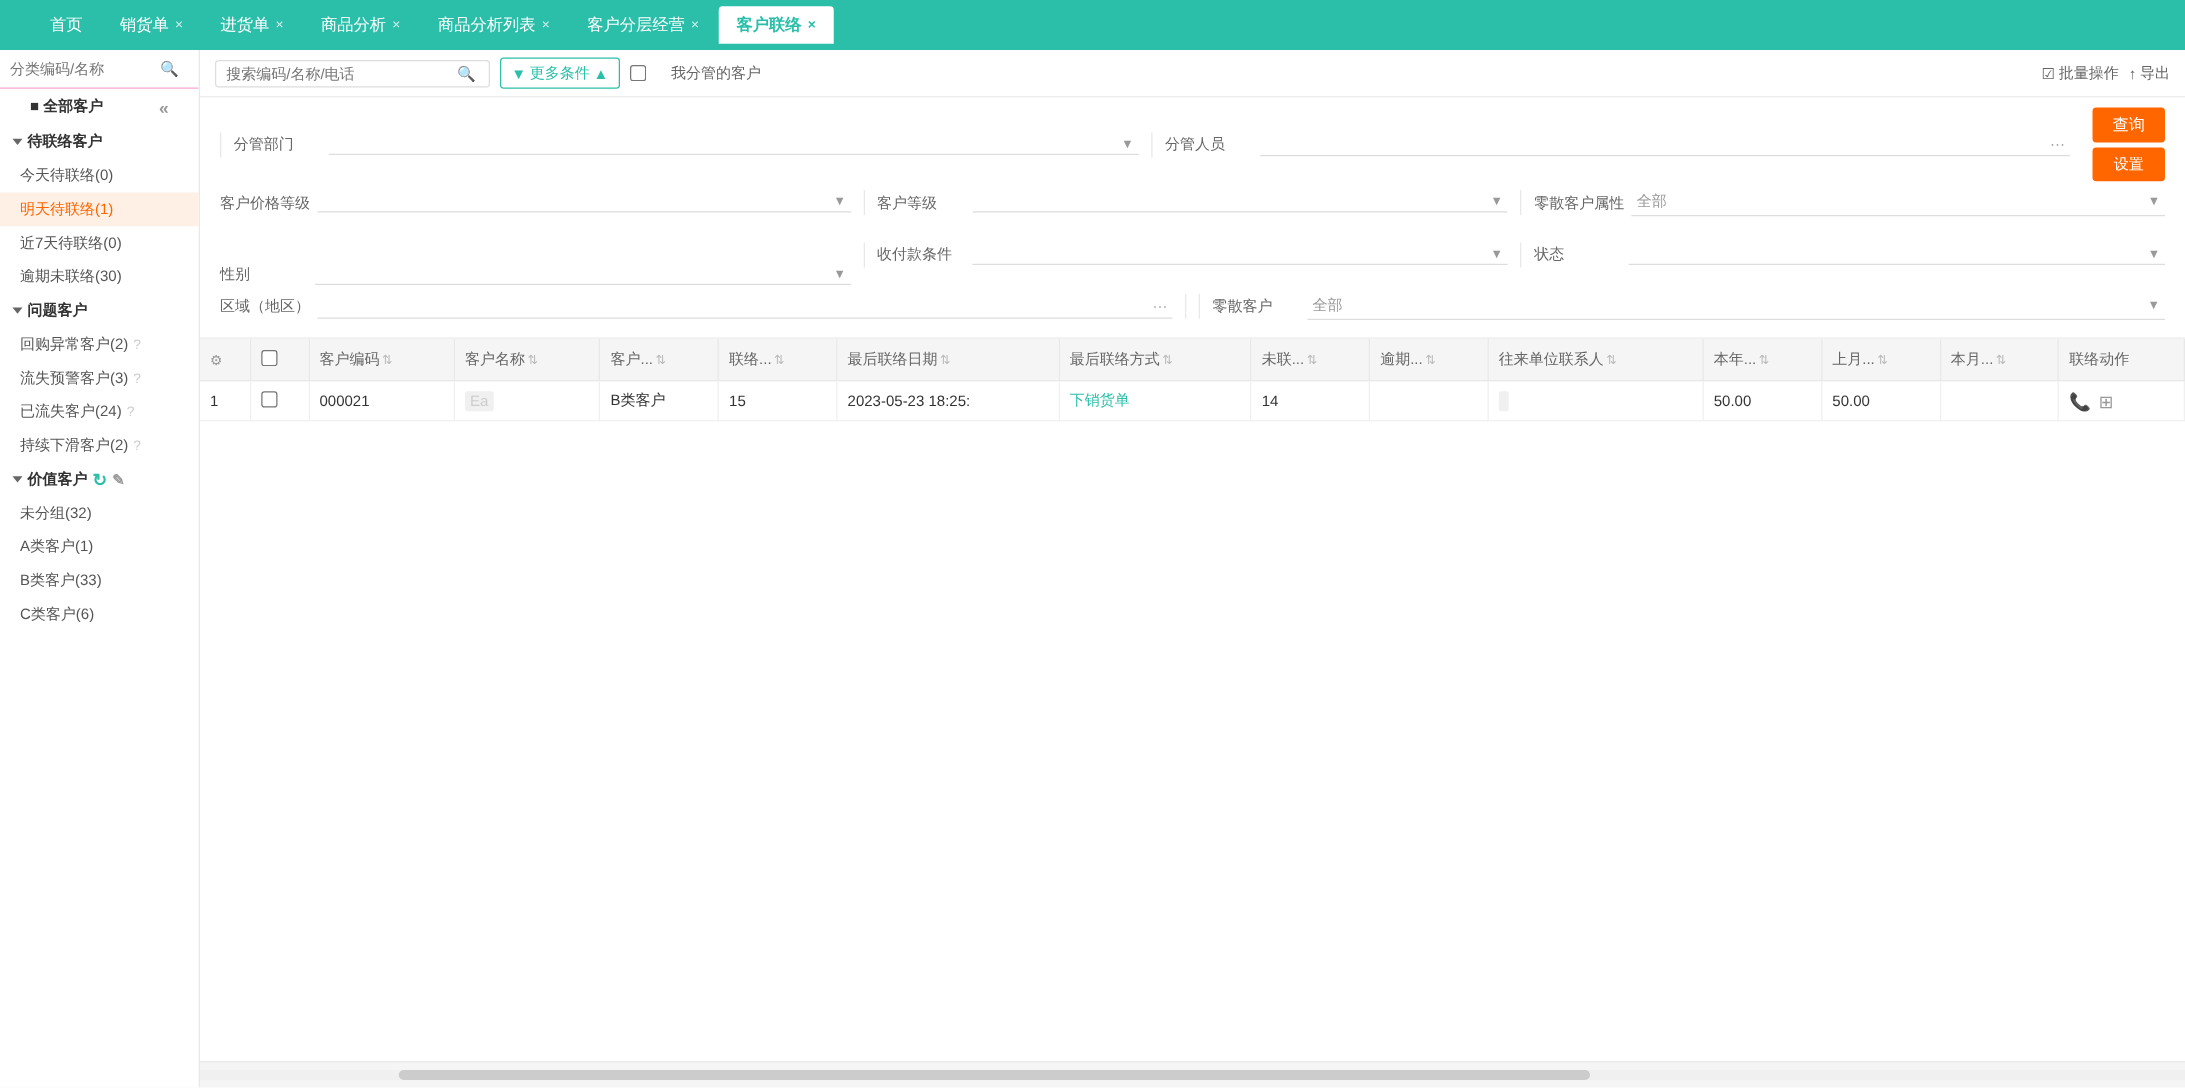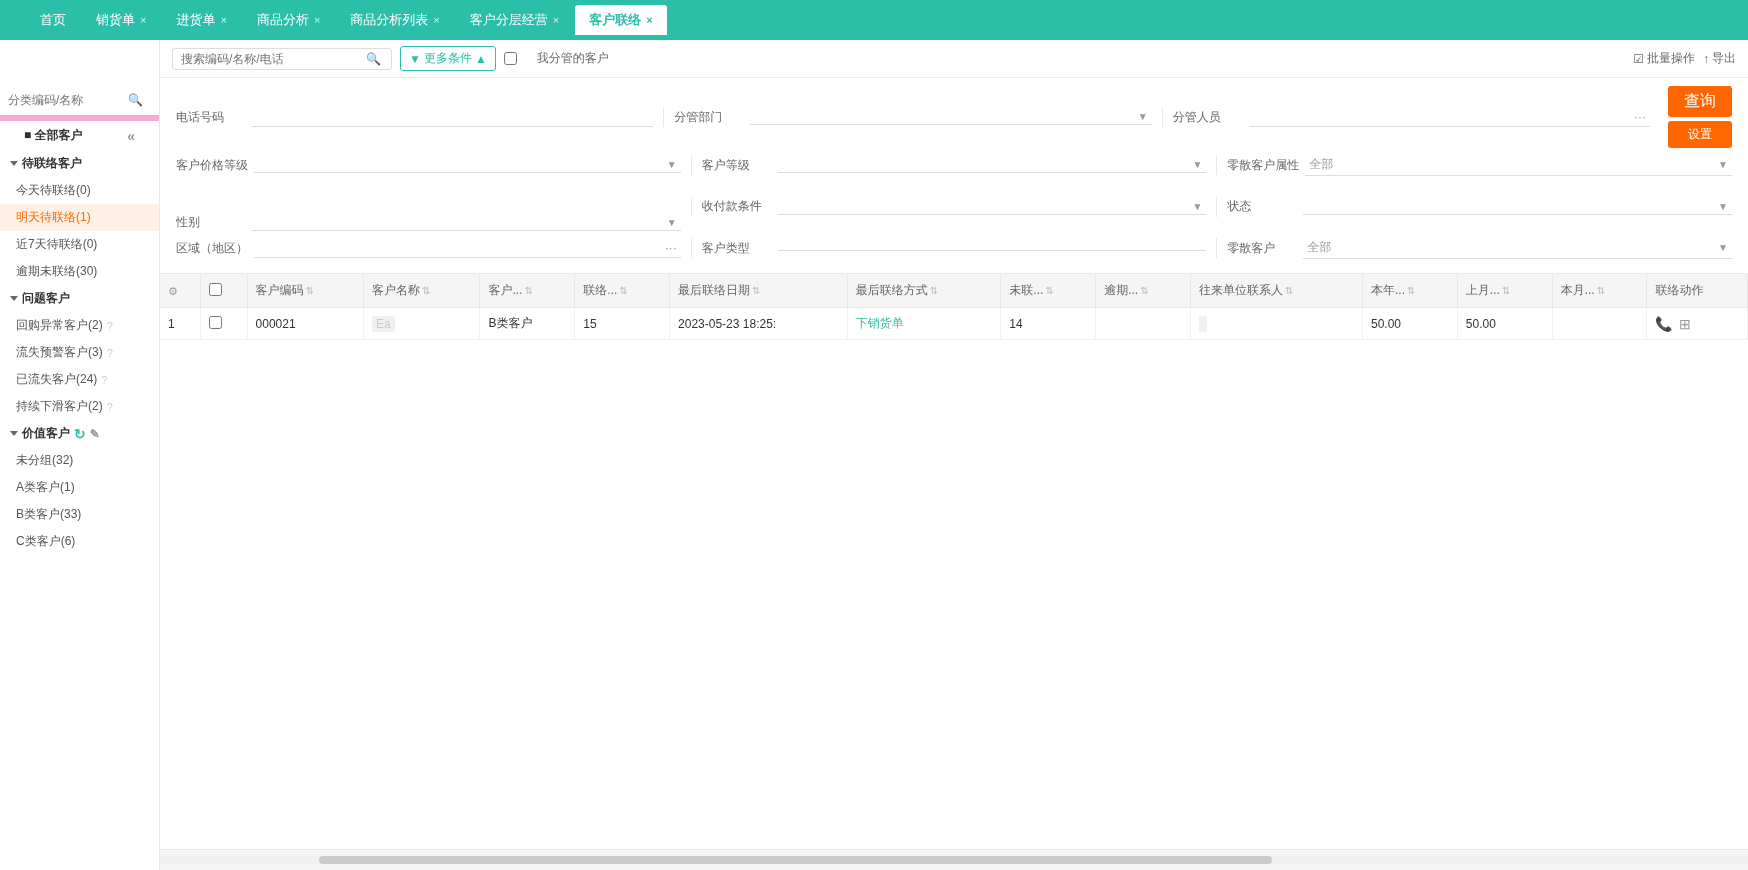--- a/index.html
+++ b/index.html
@@ -11,21 +11,21 @@
     .nav-item.active { background: #fff; color: #2bbfaa; font-weight: bold; }
     .nav-close { font-size: 11px; color: rgba(255,255,255,0.8); cursor: pointer; }
     .nav-item.active .nav-close { color: #2bbfaa; }
     .nav-home { color: #fff; padding: 6px 14px; cursor: pointer; font-size: 13px; }
 
     
     .main-layout { display: flex; height: calc(870px - 40px); }
 
     
     .sidebar { width: 160px; background: #fff; border-right: 1px solid #e8e8e8; flex-shrink: 0; overflow-y: auto; }
-    .sidebar-search { padding: 8px; display: flex; align-items: flex-end; border-bottom: 6px solid #f9a8d4; margin-top: 45px; }
+    .sidebar-search { padding: 8px; display: flex; align-items: flex-end; border-bottom: 1px solid #f9a8d4; }
     .sidebar-search input { width: 120px; border: none; outline: none; font-size: 12px; color: #666; }
     .sidebar-search .search-icon { color: #999; cursor: pointer; }
     .sidebar-section-title { padding: 6px 24px; font-weight: bold; font-size: 12px; color: #333; display: flex; align-items: center; justify-content: space-between; }
     .collapse-icon { color: #999; cursor: pointer; font-size: 14px; }
     .sidebar-item { padding: 5px 10px 5px 16px; cursor: pointer; font-size: 12px; color: #555; display: flex; align-items: center; gap: 4px; }
     .sidebar-item.active { background: #fff0e6; color: #ff6600; }
     .sidebar-group-title { padding: 5px 10px; font-size: 12px; color: #333; font-weight: bold; display: flex; align-items: center; gap: 4px; }
     .triangle-down { width: 0; height: 0; border-left: 4px solid transparent; border-right: 4px solid transparent; border-top: 5px solid #666; display: inline-block; }
     .help-icon { color: #ccc; font-size: 11px; cursor: pointer; }
 
@@ -45,21 +45,21 @@
     
     .filter-panel { background: #fff; border-bottom: 1px solid #e8e8e8; padding: 8px 16px; }
     .filter-row { display: flex; align-items: center; gap: 10px; margin-bottom: 6px; }
     .filter-field { display: flex; align-items: center; flex: 1; }
     .filter-label { color: #666; font-size: 12px; white-space: nowrap; margin-right: 6px; min-width: 70px; }
     .filter-input { flex: 1; border: none; border-bottom: 1px solid #ddd; outline: none; font-size: 12px; padding: 2px 4px; color: #333; }
     .filter-select { flex: 1; display: flex; align-items: center; justify-content: space-between; border: none; border-bottom: 1px solid #ddd; padding: 2px 4px; cursor: pointer; }
     .filter-select span { color: #999; font-size: 12px; }
     .filter-select .arrow { color: #999; font-size: 10px; }
     .filter-divider { width: 1px; height: 20px; background: #e8e8e8; }
-    .query-btn { background: #ff6600; color: #fff; border: none; padding: 5px 16px; border-radius: 3px; cursor: pointer; font-size: 16px; white-space: nowrap; }
+    .query-btn { background: #ff6600; color: #fff; border: none; padding: 5px 16px; border-radius: 3px; cursor: pointer; font-size: 13px; white-space: nowrap; }
     .setting-btn { background: #ff6600; color: #fff; border: none; padding: 5px 16px; border-radius: 3px; cursor: pointer; font-size: 12px; white-space: nowrap; }
     .more-dots { color: #999; cursor: pointer; font-size: 12px; }
 
     
     .table-container { flex: 1; overflow: auto; background: #fff; margin: 0; }
     table { width: 100%; border-collapse: collapse; font-size: 12px; }
     thead tr { background: #f5f5f5; }
     th { padding: 8px 8px; text-align: left; border-bottom: 1px solid #e8e8e8; border-right: 1px solid #e8e8e8; color: #666; font-weight: normal; white-space: nowrap; font-size: 12px; }
     td { padding: 7px 8px; border-bottom: 1px solid #f0f0f0; border-right: 1px solid #f0f0f0; color: #333; font-size: 12px; white-space: nowrap; }
     .th-icon { color: #999; cursor: pointer; font-size: 11px; }
@@ -207,24 +207,20 @@
         <div class="export-btn">
           <span>↑</span>
           <span>导出</span>
         </div>
       </div>
     </div>
 
     <div class="filter-panel">
 
       <div class="filter-row">
-        <div class="filter-field" style="flex:2;">
-          <span class="filter-label">电话号码</span>
-          <input class="filter-input" type="text" style="width: 300px;">
-        </div>
         <div class="filter-divider"></div>
         <div class="filter-field" style="flex:2;">
           <span class="filter-label">分管部门</span>
           <div class="filter-select" style="width:280px;">
             <span></span>
             <span class="arrow">▼</span>
           </div>
         </div>
         <div class="filter-divider"></div>
         <div class="filter-field" style="flex:2;">
@@ -294,27 +290,20 @@
 
       <div class="filter-row">
         <div class="filter-field" style="flex:2;">
           <span class="filter-label">区域（地区）</span>
           <div class="filter-select" style="flex:1;">
             <span></span>
             <span class="more-dots">···</span>
           </div>
         </div>
         <div class="filter-divider"></div>
-        <div class="filter-field" style="flex:2;">
-          <span class="filter-label">客户类型</span>
-          <div class="filter-select" style="flex:1;">
-            <span></span>
-            <span></span>
-          </div>
-        </div>
         <div class="filter-divider"></div>
         <div class="filter-field" style="flex:2;">
           <span class="filter-label">零散客户</span>
           <div class="filter-select" style="flex:1;">
             <span>全部</span>
             <span class="arrow">▼</span>
           </div>
         </div>
       </div>
     </div>

